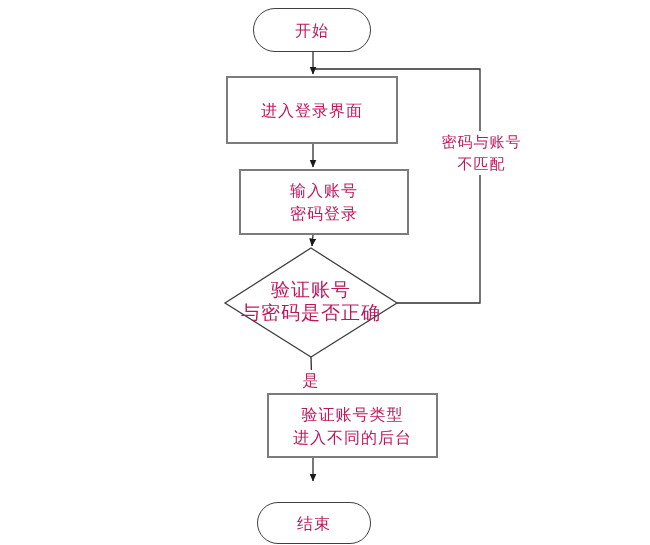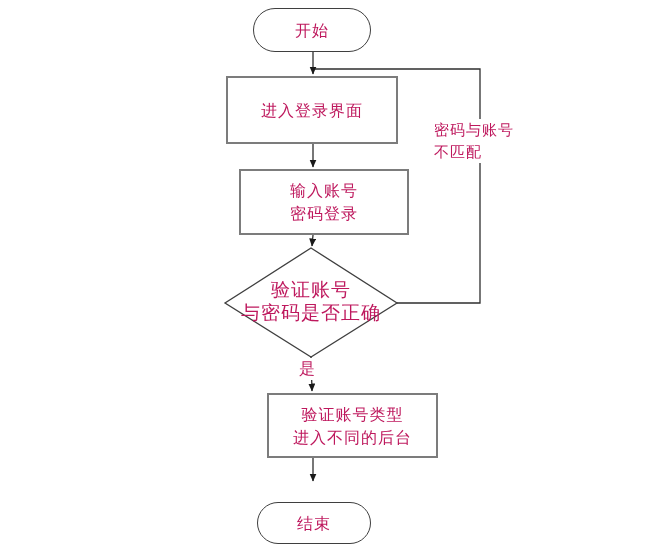--- a/index.html
+++ b/index.html
@@ -48,25 +48,26 @@
   .decision-label {
     position: absolute;
     text-align: center;
     font-size: 19px;
     letter-spacing: 1px;
     line-height: 23px;
     background: transparent;
   }
   .edge-label {
     position: absolute;
-    text-align: left;
+    text-align: center;
     font-size: 15px;
     letter-spacing: 1px;
     line-height: 22px;
     background: #ffffff;
+    margin-top: 12px;
   }
 </style>
 </head>
 <body>
 
 <div class="canvas">
 
   <svg class="connectors" viewBox="0 0 650 545" xmlns="http://www.w3.org/2000/svg">
     <defs>
       <marker id="arrow" markerWidth="9" markerHeight="8" refX="7.5" refY="3.5" orient="auto" markerUnits="userSpaceOnUse">

